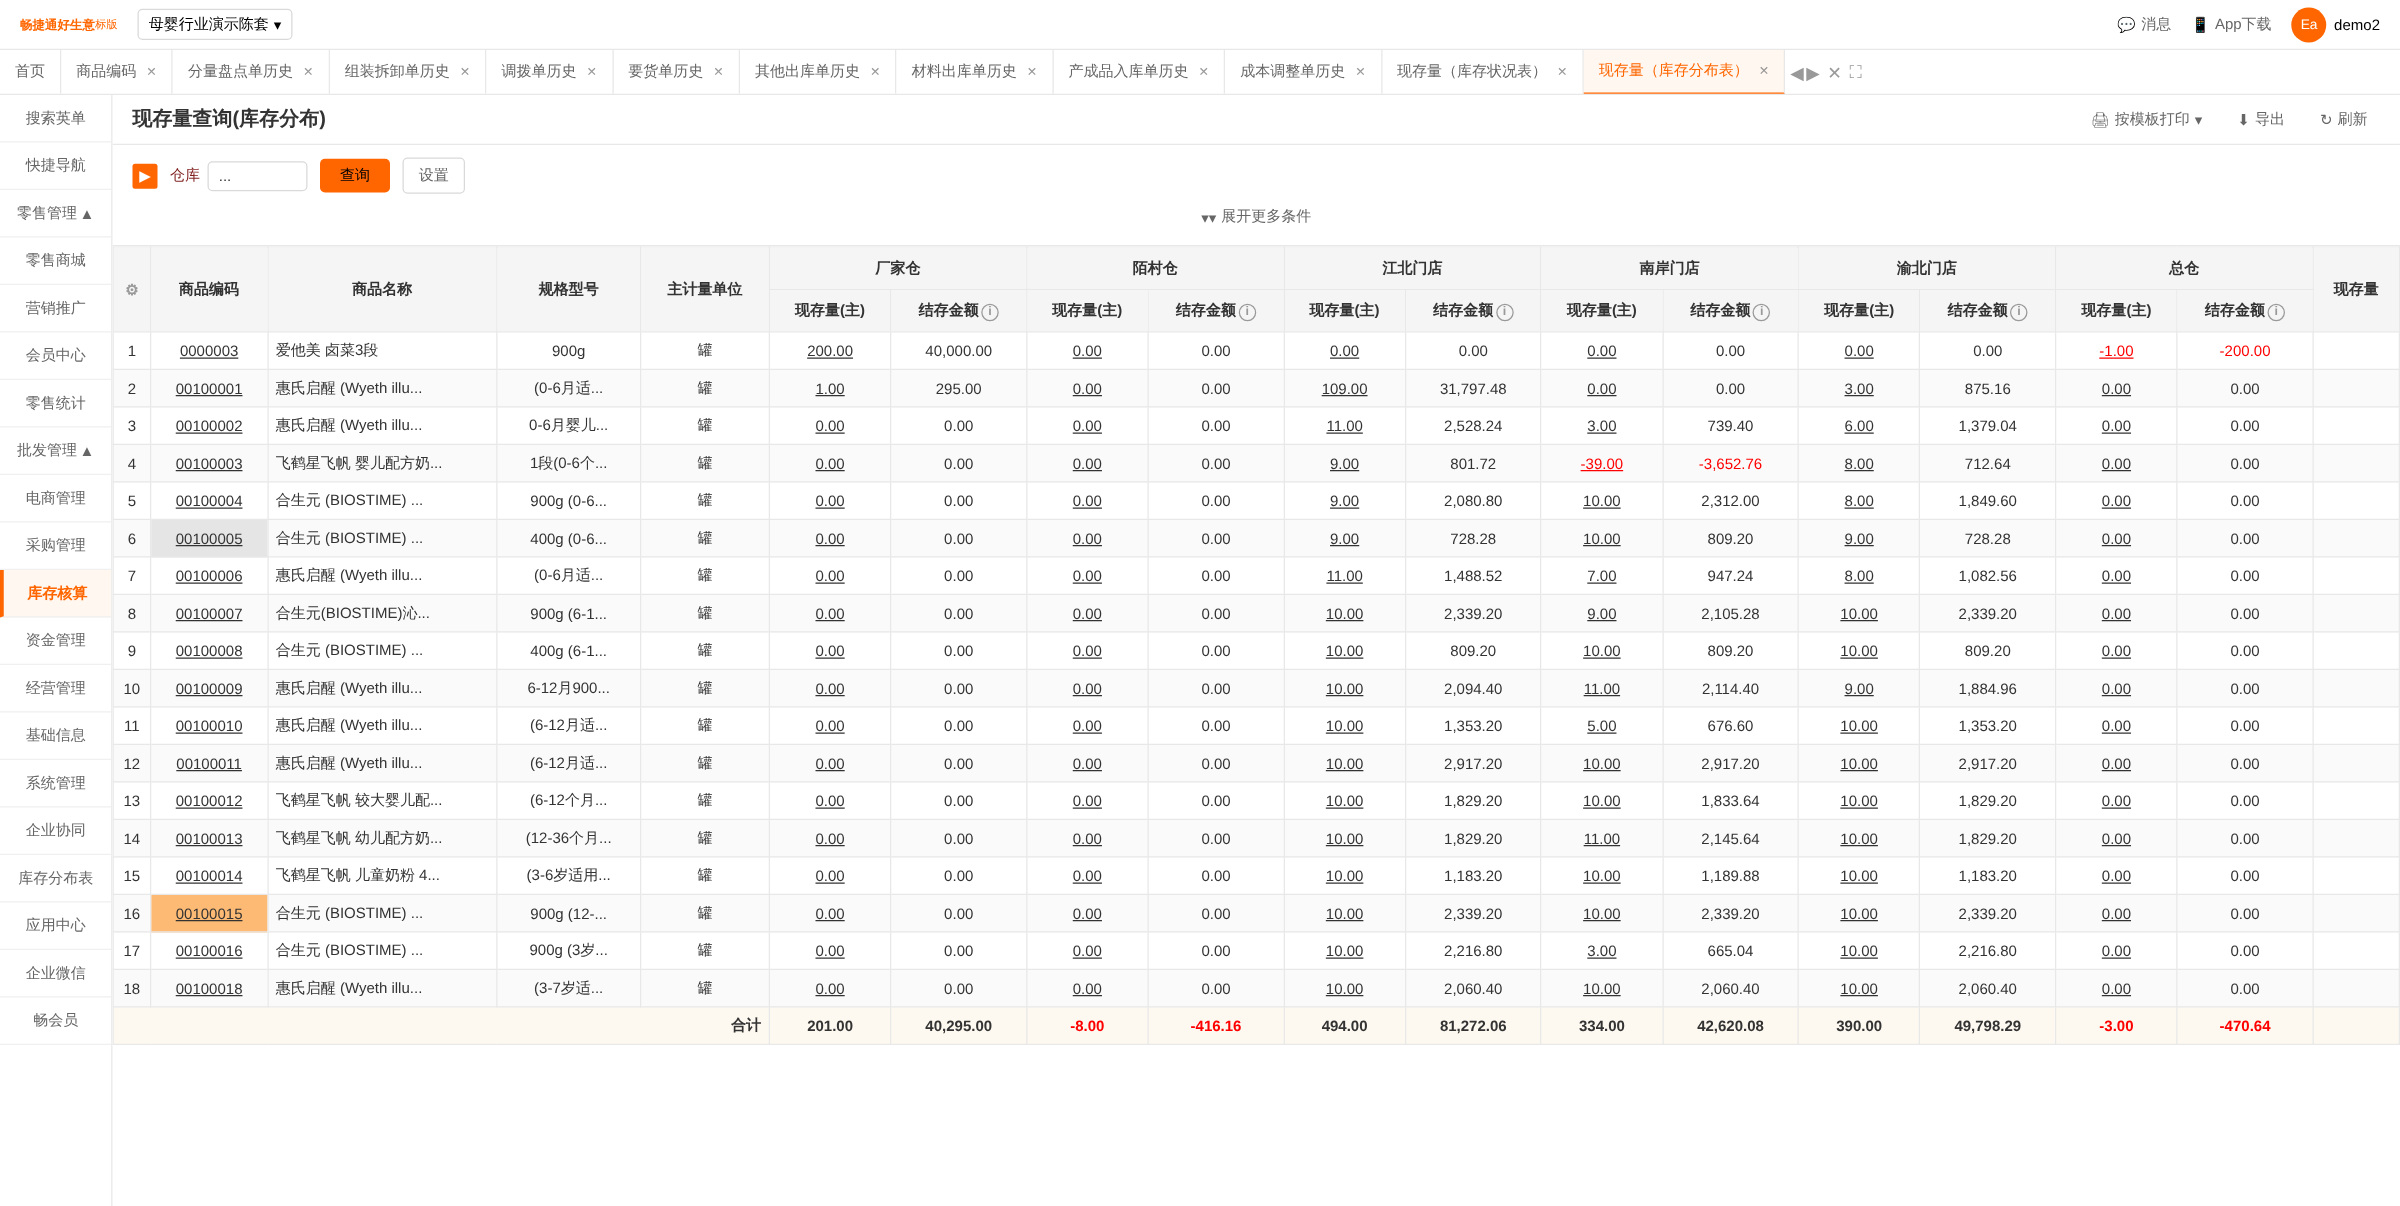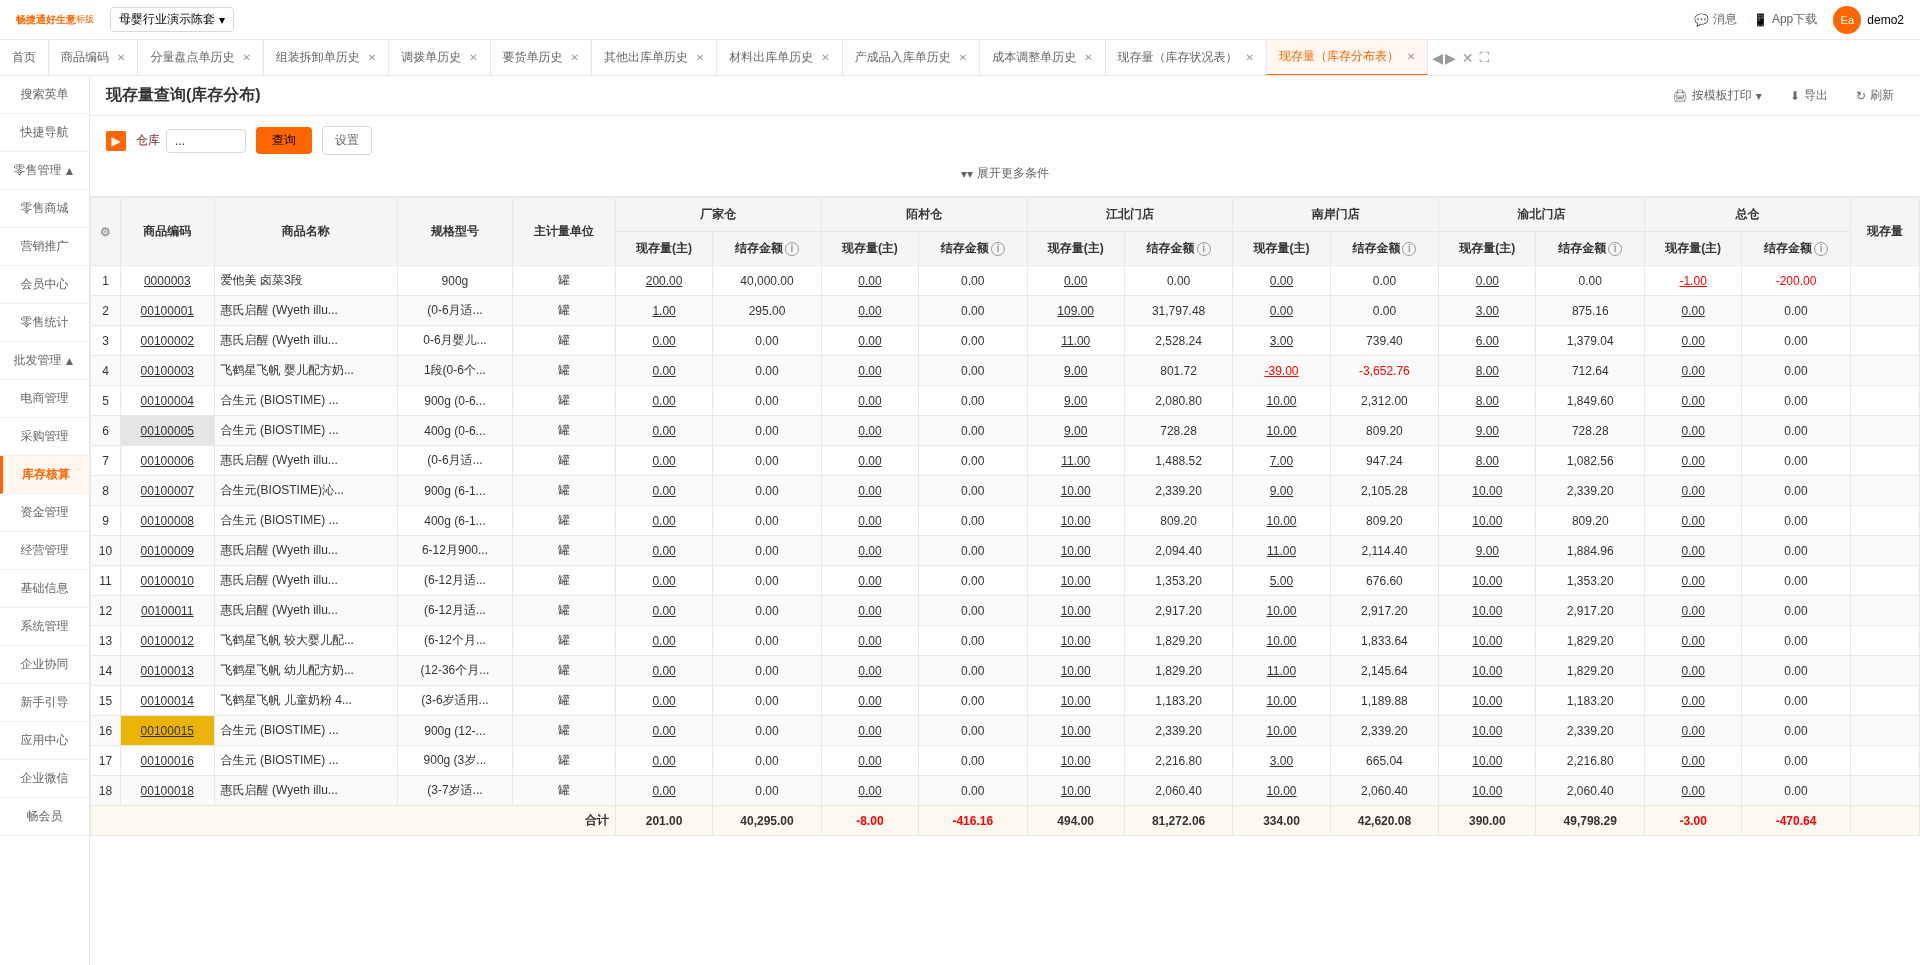--- a/index.html
+++ b/index.html
@@ -176,21 +176,21 @@
         <div class="sidebar-item-with-arrow">批发管理 <span>▲</span></div>
       </div>
       <div class="sidebar-item">电商管理</div>
       <div class="sidebar-item">采购管理</div>
       <div class="sidebar-item active">库存核算</div>
       <div class="sidebar-item">资金管理</div>
       <div class="sidebar-item">经营管理</div>
       <div class="sidebar-item">基础信息</div>
       <div class="sidebar-item">系统管理</div>
       <div class="sidebar-item">企业协同</div>
-      <div class="sidebar-item">新手引导</div>
+      <div class="sidebar-item">库存分布表</div>
       <div class="sidebar-item">应用中心</div>
       <div class="sidebar-item">企业微信</div>
       <div class="sidebar-item">畅会员</div>
     </div>
 
     <div class="content">
 
       <div class="page-header">
         <h2 class="page-title">现存量查询(库存分布)</h2>
         <div class="page-actions">
@@ -562,21 +562,21 @@
     <td style="" class=""><span class="td-num">10.00</span></td>
     <td style="" class="">1,189.88</td>
     <td style=""><span class="td-num">10.00</span></td>
     <td style="">1,183.20</td>
     <td style="" class=""><span class="td-num">0.00</span></td>
     <td style="" class="">0.00</td>
     <td style=""></td>
   </tr>
               <tr>
     <td style="background:#fafafa;">16</td>
-    <td style="background:#eab308;"><span class="td-num">00100015</span></td>
+    <td style="background:#fdba74;"><span class="td-num">00100015</span></td>
     <td style="background:#fafafa;; text-align:left; max-width:130px; overflow:hidden; text-overflow:ellipsis; white-space:nowrap;">合生元 (BIOSTIME) ...</td>
     <td style="background:#fafafa;">900g (12-...</td>
     <td style="background:#fafafa;">罐</td>
     <td style="background:#fafafa;"><span class="td-num">0.00</span></td>
     <td style="background:#fafafa;">0.00</td>
     <td style="background:#fafafa;"><span class="td-num">0.00</span></td>
     <td style="background:#fafafa;">0.00</td>
     <td style="background:#fafafa;"><span class="td-num">10.00</span></td>
     <td style="background:#fafafa;">2,339.20</td>
     <td style="background:#fafafa;" class=""><span class="td-num">10.00</span></td>

